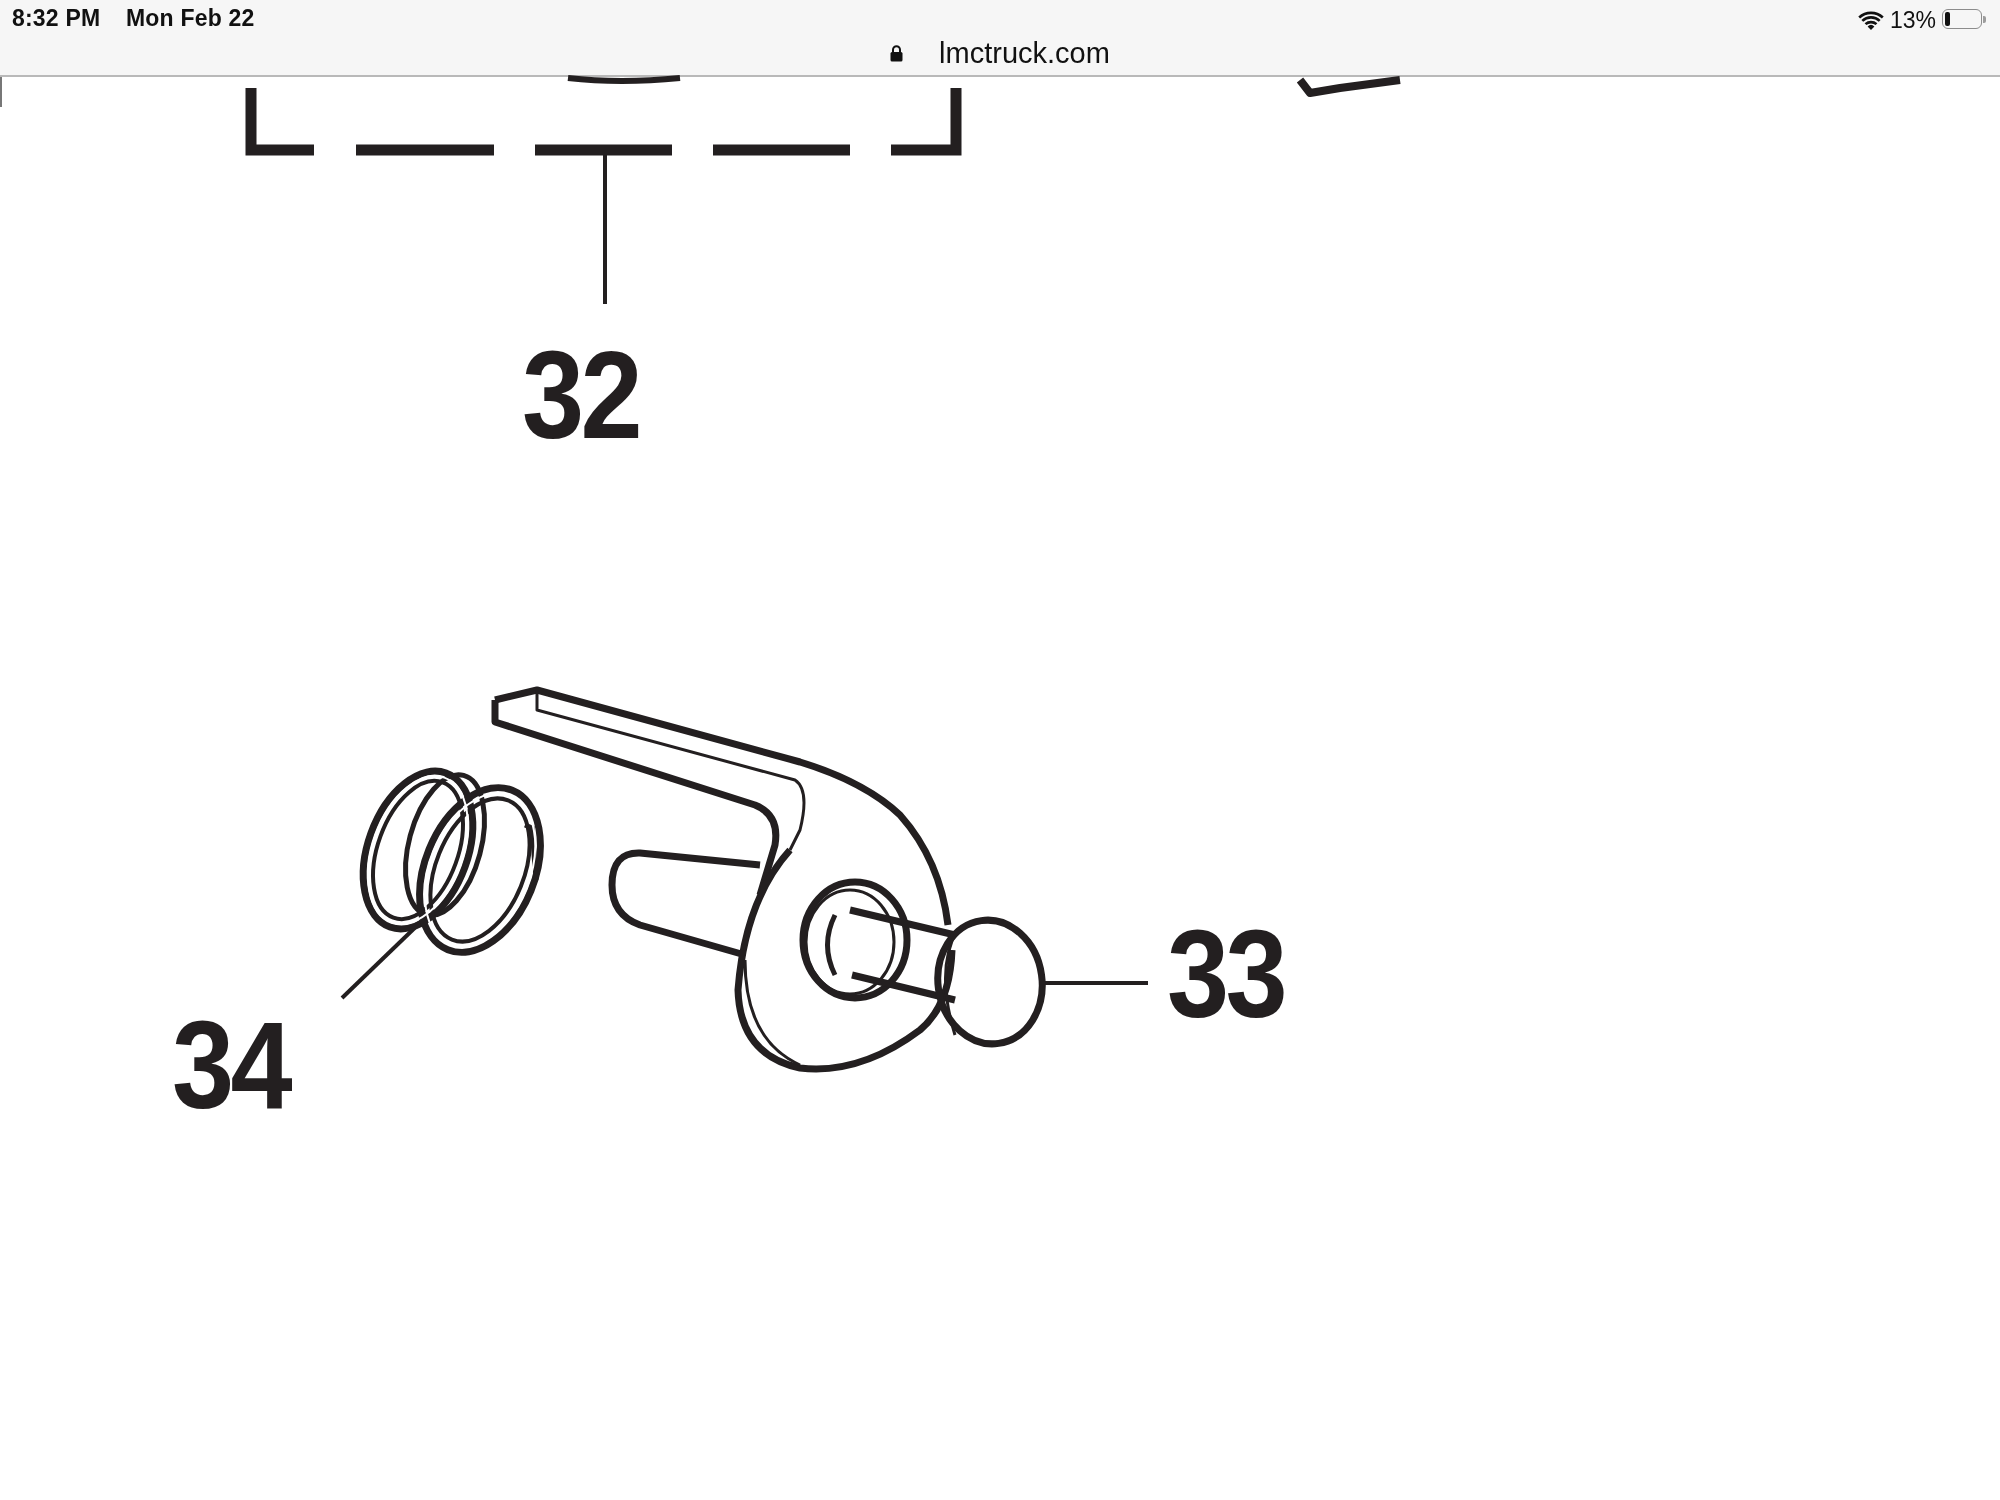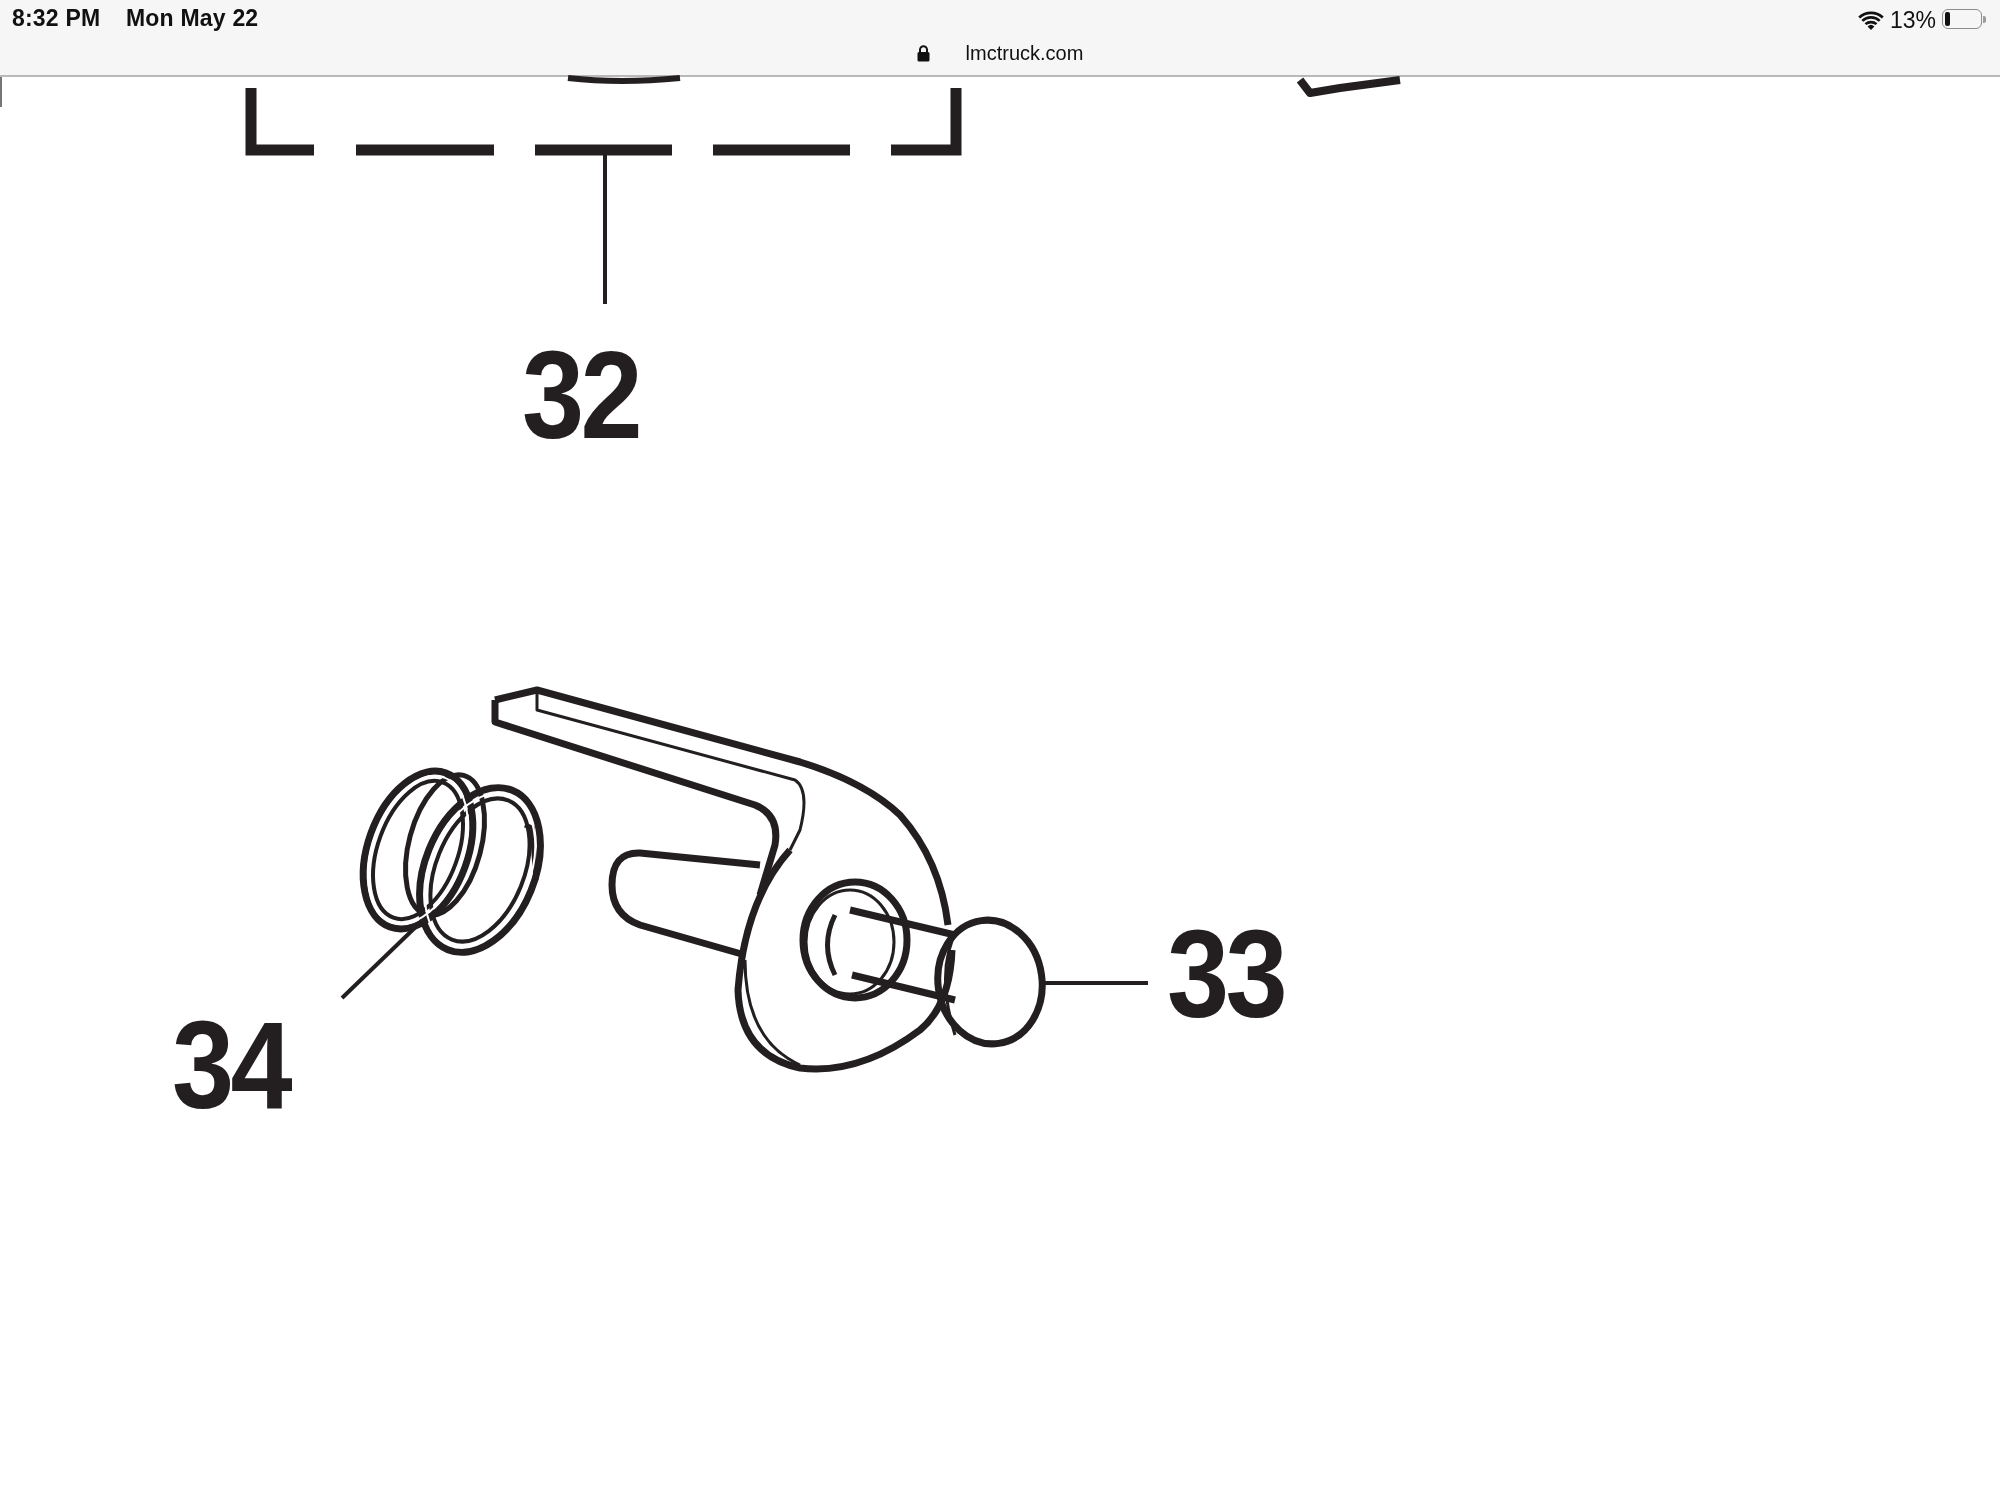--- a/index.html
+++ b/index.html
@@ -34,40 +34,40 @@
     }
     .battery-cap {
       position: absolute; left: 41px; top: 7px; width: 3px; height: 7px;
       background: #9c9c9c; border-radius: 0 2px 2px 0;
     }
     .url-bar {
       position: absolute; left: 0; width: 2000px; top: 38px; height: 30px;
       display: flex; justify-content: center; align-items: center; gap: 8px;
     }
     .lock-icon { width: 13px; height: 17px; }
-    .url-text { font-size: 20px; color: #111; margin-left: 28px; }
+    .url-text { font-size: 29px; color: #111; margin-left: 28px; }
     .left-edge-mark {
       position: absolute; left: 0; top: 77px; width: 2px; height: 30px; background: #777;
     }
     .page-content { position: absolute; left: 0; top: 0; width: 1726px; height: 1500px; }
     .callout {
       position: absolute; font-family: "Liberation Sans", sans-serif;
       font-weight: bold; font-size: 124px; color: #231f20; line-height: 1;
       letter-spacing: -4px; transform: scaleX(0.9); transform-origin: left top;
     }
     .callout-32 { left: 522px; top: 333px; }
     .callout-33 { left: 1167px; top: 912px; }
     .callout-34 { left: 172px; top: 1003px; }
   </style>
 </head>
 <body>
 
 <div class="browser-chrome">
   <span class="status-time">8:32 PM</span>
-  <span class="status-date">Mon May 22</span>
+  <span class="status-date">Mon Feb 22</span>
 
   <div class="status-right">
     <svg class="wifi-icon" viewBox="0 0 26 22">
       <path d="M13 21 L9.6 17.4 A5 5 0 0 1 16.4 17.4 Z" fill="#111"></path>
       <path d="M6.6 14.2 A9.5 9.5 0 0 1 19.4 14.2 L17.6 16.1 A7 7 0 0 0 8.4 16.1 Z" fill="#111"></path>
       <path d="M3.4 10.9 A14 14 0 0 1 22.6 10.9 L20.8 12.8 A11.5 11.5 0 0 0 5.2 12.8 Z" fill="#111"></path>
       <path d="M0.3 7.6 A18.5 18.5 0 0 1 25.7 7.6 L23.9 9.5 A16 16 0 0 0 2.1 9.5 Z" fill="#111"></path>
     </svg>
     <span class="battery-pct">13%</span>
     <div class="battery-icon">

